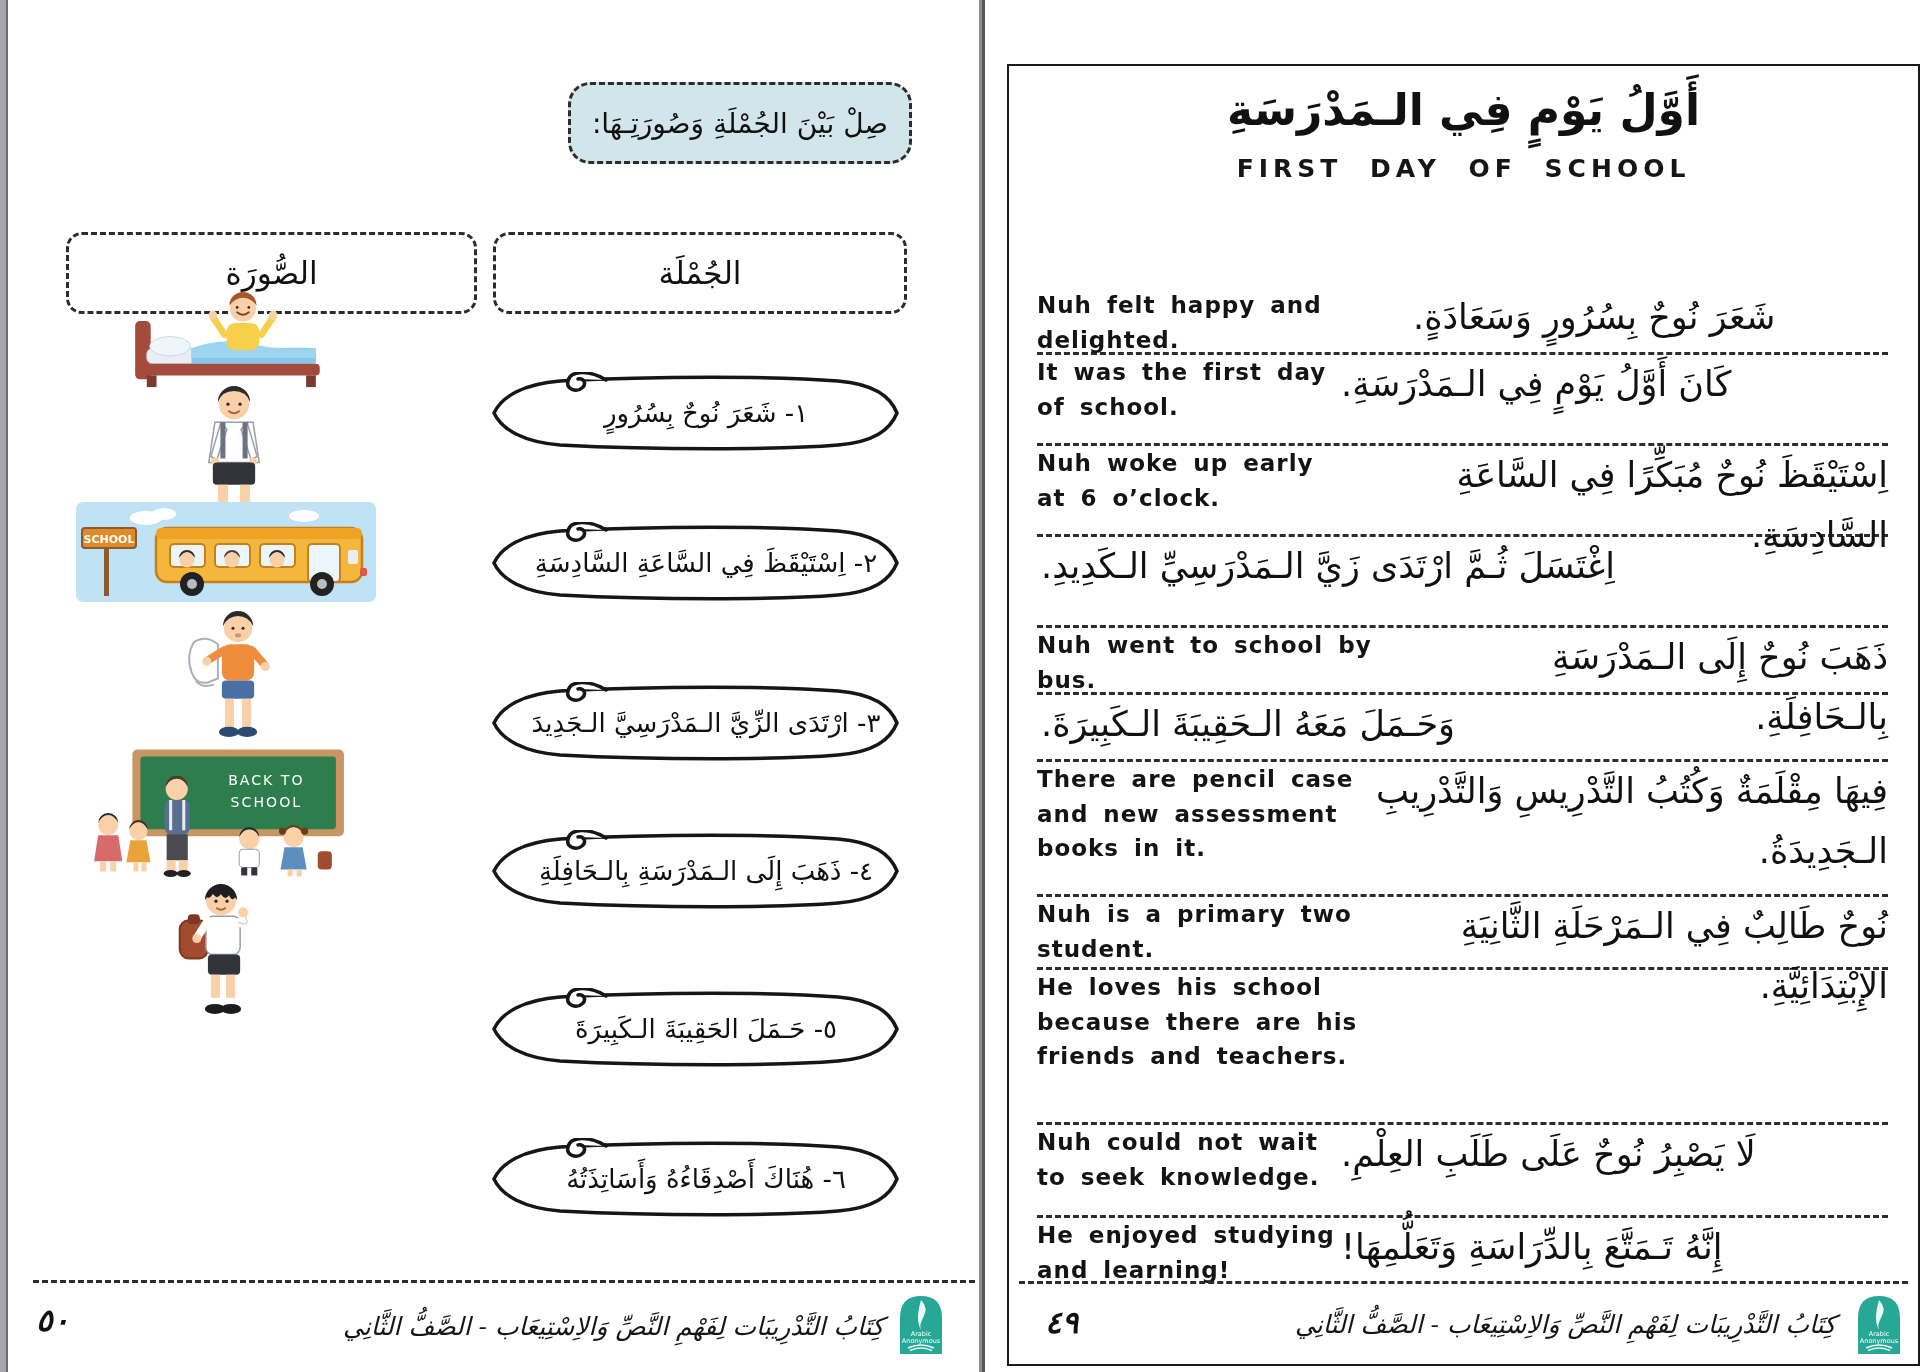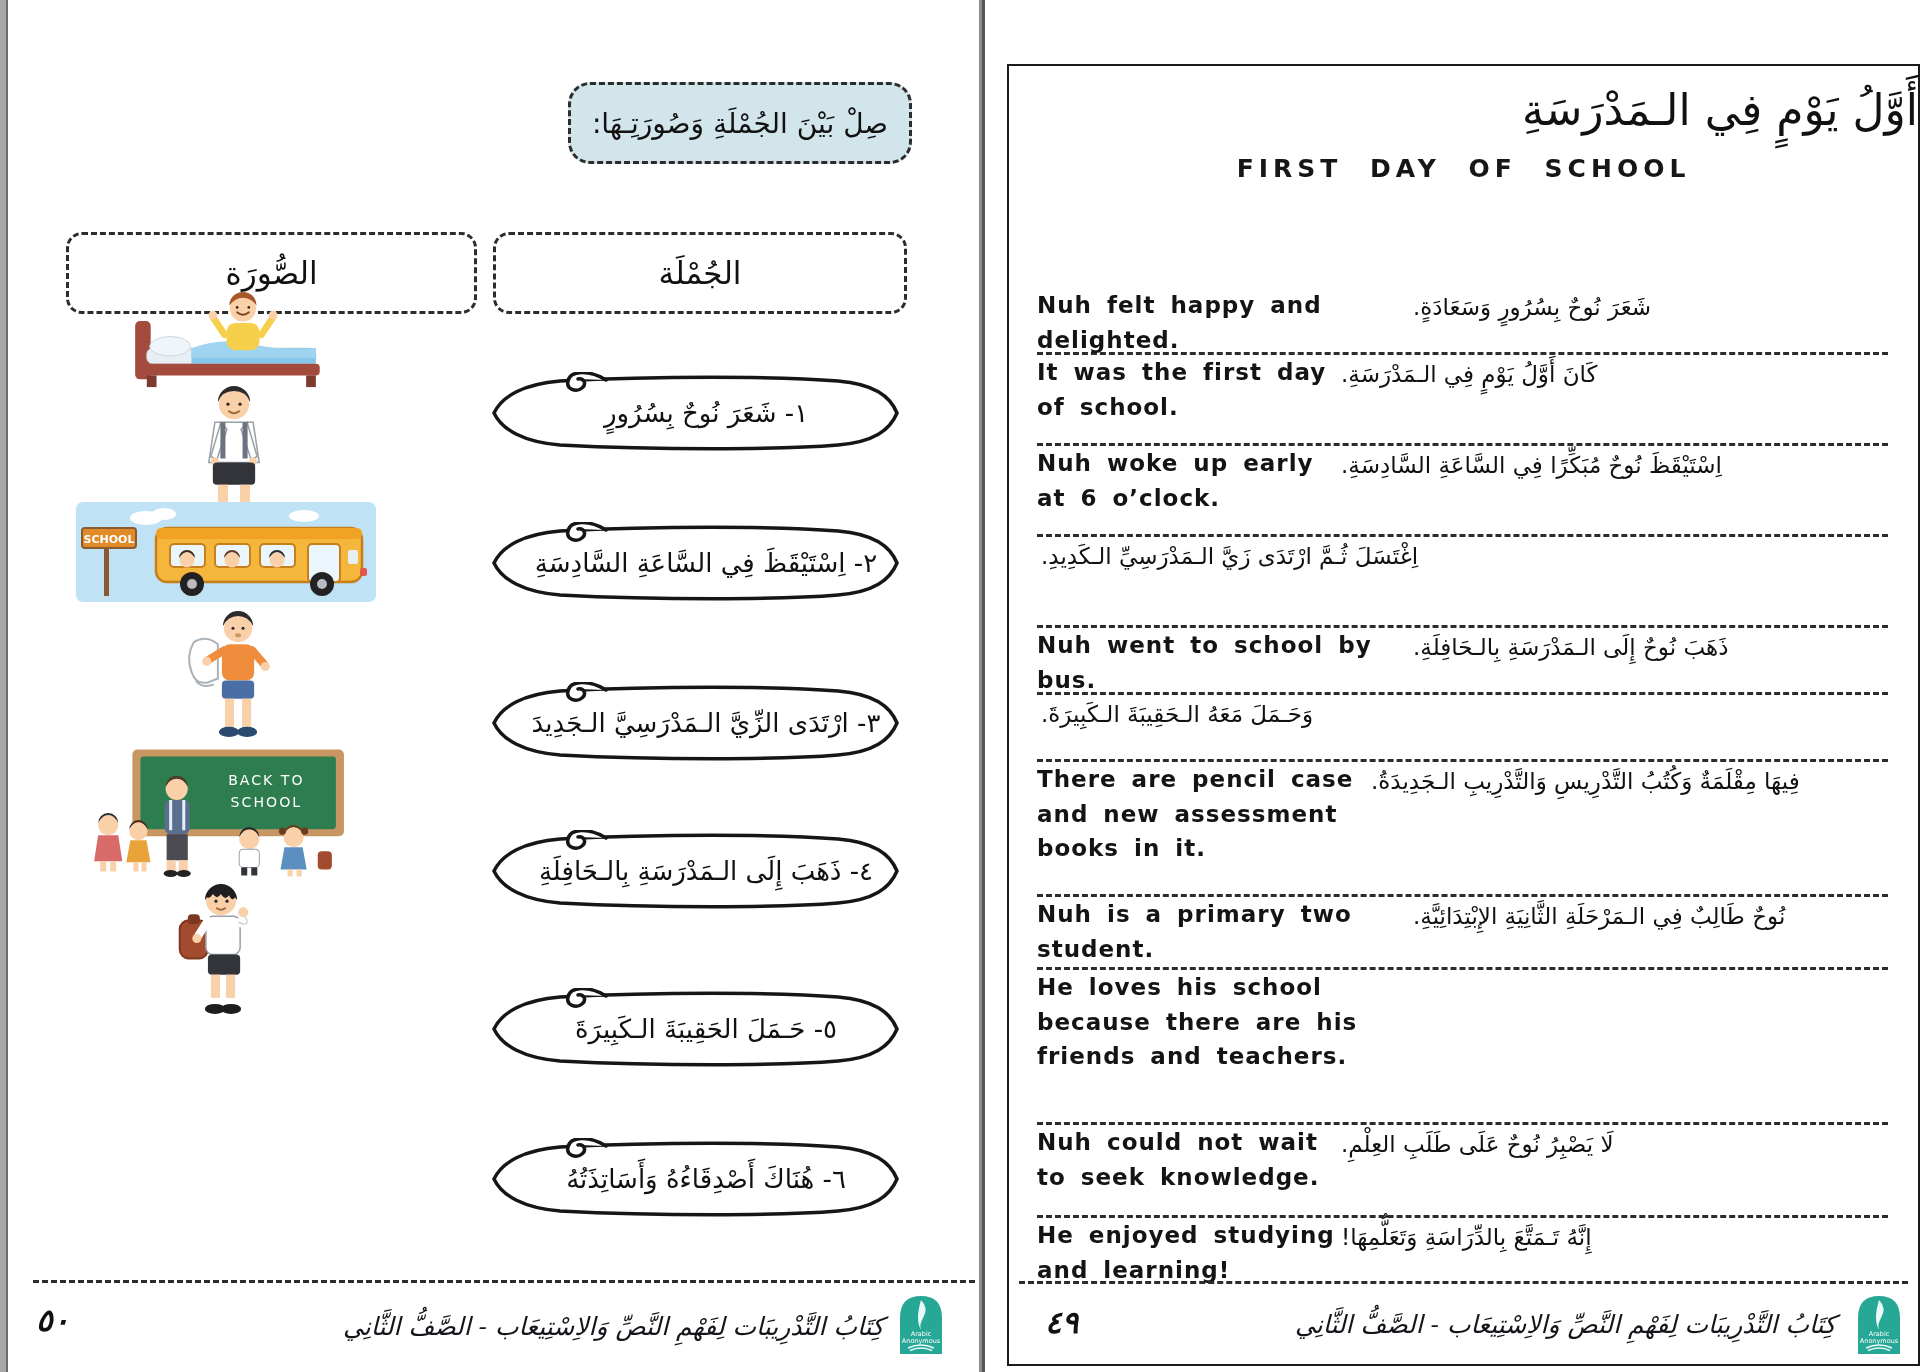--- a/index.html
+++ b/index.html
@@ -4,30 +4,30 @@
 <style>
   html,body{margin:0;padding:0;}
   body{background:#a7a7ab;font-family:"DejaVu Sans",sans-serif;}
   .canvas{position:relative;width:1930px;height:1372px;overflow:hidden;background:#a7a7ab;}
   .page{position:absolute;top:0;height:1372px;background:#ffffff;}
   .page-left{left:8px;width:950px;box-shadow:-2px 0 0 #6d6d70, 3px 0 0 #57575b, 6px 0 0 #8e8e92;padding-left:32px;}
   .page-right{left:985px;width:945px;box-shadow:-3px 0 0 #57575b,-6px 0 0 #8e8e92;}
 
   
   .frame{position:absolute;left:22px;top:64px;right:10px;bottom:6px;border:2px solid #1a1a1a;}
-  .title-ar{position:absolute;top:18px;left:0;right:0;text-align:right;
-            font-size:44px;font-weight:normal;color:#111;direction:rtl;}
+  .title-ar{position:absolute;top:18px;left:0;right:0;text-align:center;
+            font-size:44px;font-weight:bold;color:#111;direction:rtl;}
   .title-en{position:absolute;top:88px;left:0;right:0;text-align:center;
             font-size:25px;font-weight:bold;color:#161616;letter-spacing:5px;word-spacing:14px;}
   .ttable{position:absolute;top:222px;left:28px;right:30px;display:flex;flex-direction:column;}
   .trow{display:flex;justify-content:space-between;}
   .trow.sep{border-bottom:3px dashed #2c2c2c;}
   .cell-en{width:372px;font-size:23px;font-weight:bold;color:#141414;
            letter-spacing:1px;word-spacing:6px;line-height:1.5;}
-  .cell-ar{flex:1;direction:rtl;text-align:left;font-size:23px;color:#111;line-height:1.7;padding-left:4px;}
+  .cell-ar{flex:1;direction:rtl;text-align:left;font-size:35px;color:#111;line-height:1.7;padding-left:4px;}
   .cell-ar span{display:inline-block;direction:rtl;text-align:right;}
   .pfooter{position:absolute;left:10px;right:10px;bottom:0;height:80px;border-top:3px dashed #2c2c2c;}
   .pagenum{position:absolute;font-size:31px;font-weight:bold;color:#111;font-style:italic;}
   .footer-text{position:absolute;direction:rtl;font-family:"DejaVu Serif",serif;font-style:italic;
                font-size:25px;color:#14141a;white-space:nowrap;}
 
   
   .instruction-box{position:absolute;left:560px;top:82px;width:338px;height:76px;
       background:#d2e5ea;border:3px dashed #2c2c2c;border-radius:22px;
       display:flex;align-items:center;justify-content:center;

